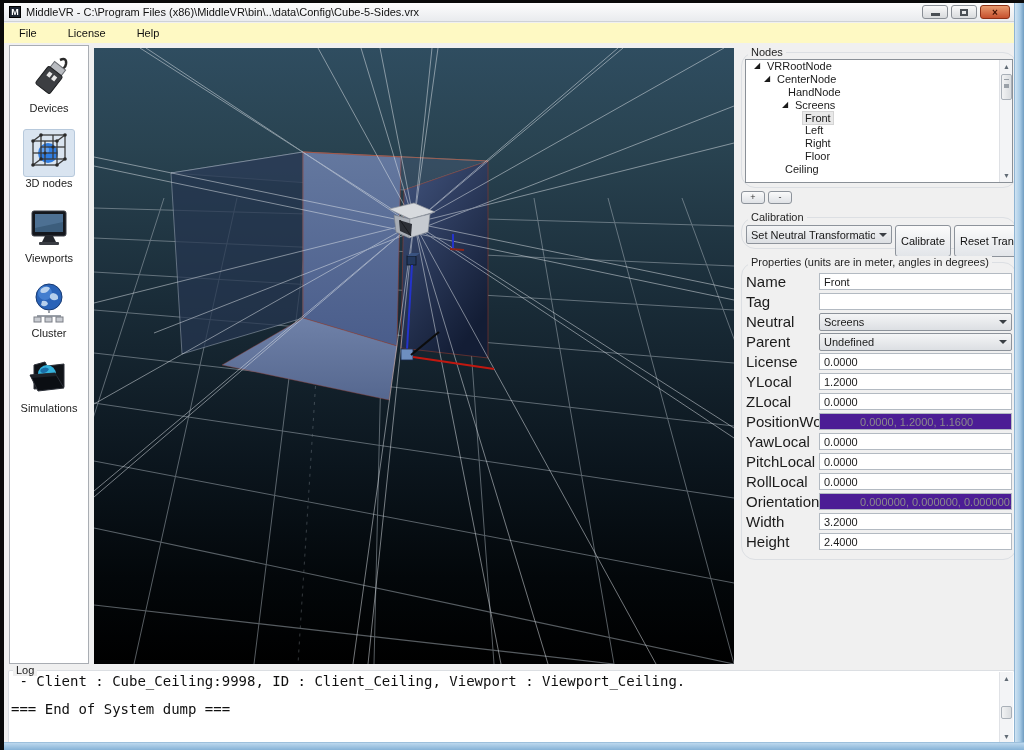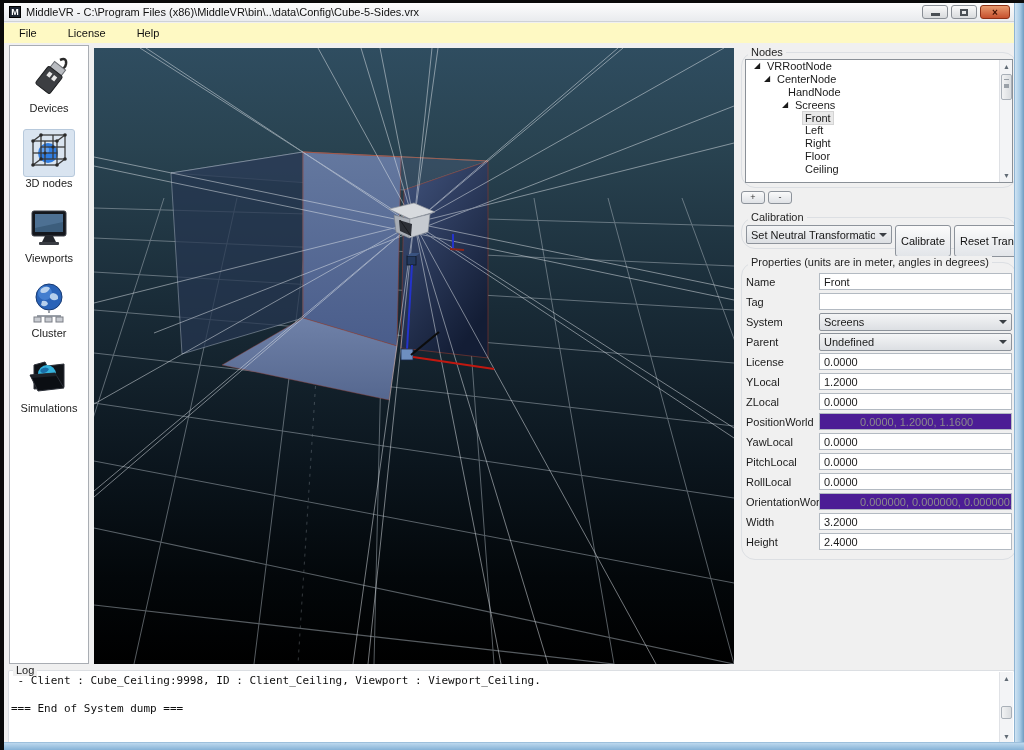--- a/index.html
+++ b/index.html
@@ -70,32 +70,32 @@
   .dropdown { border:1px solid #8d939b; border-radius:2px; background:linear-gradient(#f4f5f6,#dcdfe3);
               display:flex; align-items:center; padding:0 4px; height:19px; font-size:11px; }
   .dropdown .dd-text { flex:1; white-space:nowrap; overflow:hidden; }
   .dd-arrow { width:0; height:0; border-left:4px solid transparent; border-right:4px solid transparent;
               border-top:4px solid #3a3f45; margin-left:4px; }
   .calib-dd { width:146px; }
   .btn { border:1px solid #8d939b; border-radius:3px; background:linear-gradient(#fbfbfb,#e2e5e9);
          height:32px; font-size:11px; padding:0 5px; display:flex; align-items:center; white-space:nowrap; color:#111; }
   .props-box { margin-top:13px; padding:10px 0 6px 0; }
   .prop-row { display:flex; align-items:center; height:17px; margin:0 4px 3px 4px; }
-  .prop-label { width:73px; font-size:11px; color:#1b1b1b; flex-shrink:0; }
+  .prop-label { width:73px; font-size:15px; color:#1b1b1b; flex-shrink:0; }
   .prop-field { flex:1; height:17px; border:1px solid #b3bac2; background:#fff; font-size:11px;
                 display:flex; align-items:center; padding:0 4px; white-space:nowrap; overflow:hidden; }
   .prop-field.readonly { background:#4c1d95; color:#8b8b8b;padding-left:40px; }
   .prop-dd { flex:1; height:18px; }
 
   
   .loggroup { position:absolute; left:4px; top:667px; width:1007px; height:75px;
               border:1px solid #dcdfe3; border-radius:2px; background:#fff; }
   .log-label { position:absolute; top:-7px; left:4px; background:#f0f0f0; padding:0 3px; font-size:11px; }
   .log-content { position:absolute; left:2px; top:3px; right:16px; bottom:2px; overflow:hidden;
-                 font-family:"DejaVu Sans Mono","Liberation Mono",monospace; font-size:11px; line-height:14px;
+                 font-family:"DejaVu Sans Mono","Liberation Mono",monospace; font-size:14px; line-height:14px;
                  white-space:pre; color:#101010; }
   .log-scroll { position:absolute; right:1px; top:1px; width:14px; bottom:1px; background:#f3f4f6; border-left:1px solid #e0e2e6; }
 </style>
 </head>
 <body>
 
 <div id="window">
 
   <div class="titlebar">
     <div class="app-icon">M</div>
@@ -337,21 +337,21 @@
           </div>
         <div class="tree-row" style="padding-left:57px">
             <span class="tree-label">Left</span>
           </div>
         <div class="tree-row" style="padding-left:57px">
             <span class="tree-label">Right</span>
           </div>
         <div class="tree-row" style="padding-left:57px">
             <span class="tree-label">Floor</span>
           </div>
-        <div class="tree-row" style="padding-left:57px">
+        <div class="tree-row" style="padding-left:37px">
             <span class="tree-label">Ceiling</span>
           </div>
         <div class="vscroll">
           <div class="vs-arrow" style="top:1px">▲</div>
           <div class="vs-thumb" style="top:14px; height:26px">
               <div class="thumb-grip"></div>
             </div>
           <div class="vs-arrow" style="bottom:1px">▼</div>
         </div>
       </div>
@@ -379,21 +379,21 @@
 
       <div class="prop-row">
         <span class="prop-label">Name</span>
         <div class="prop-field">Front</div>
       </div>
       <div class="prop-row">
         <span class="prop-label">Tag</span>
         <div class="prop-field"></div>
       </div>
       <div class="prop-row">
-        <span class="prop-label">System</span>
+        <span class="prop-label">Neutral</span>
         <div class="dropdown prop-dd">
           <span class="dd-text">Screens</span>
           <span class="dd-arrow"></span>
         </div>
       </div>
       <div class="prop-row">
         <span class="prop-label">Parent</span>
         <div class="dropdown prop-dd">
           <span class="dd-text">Undefined</span>
           <span class="dd-arrow"></span>

